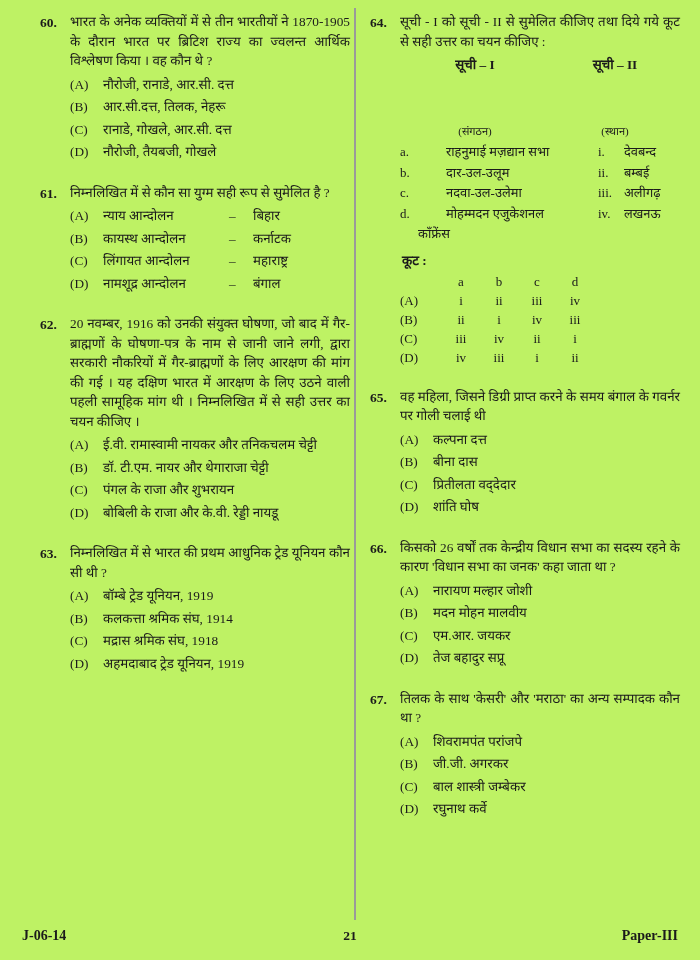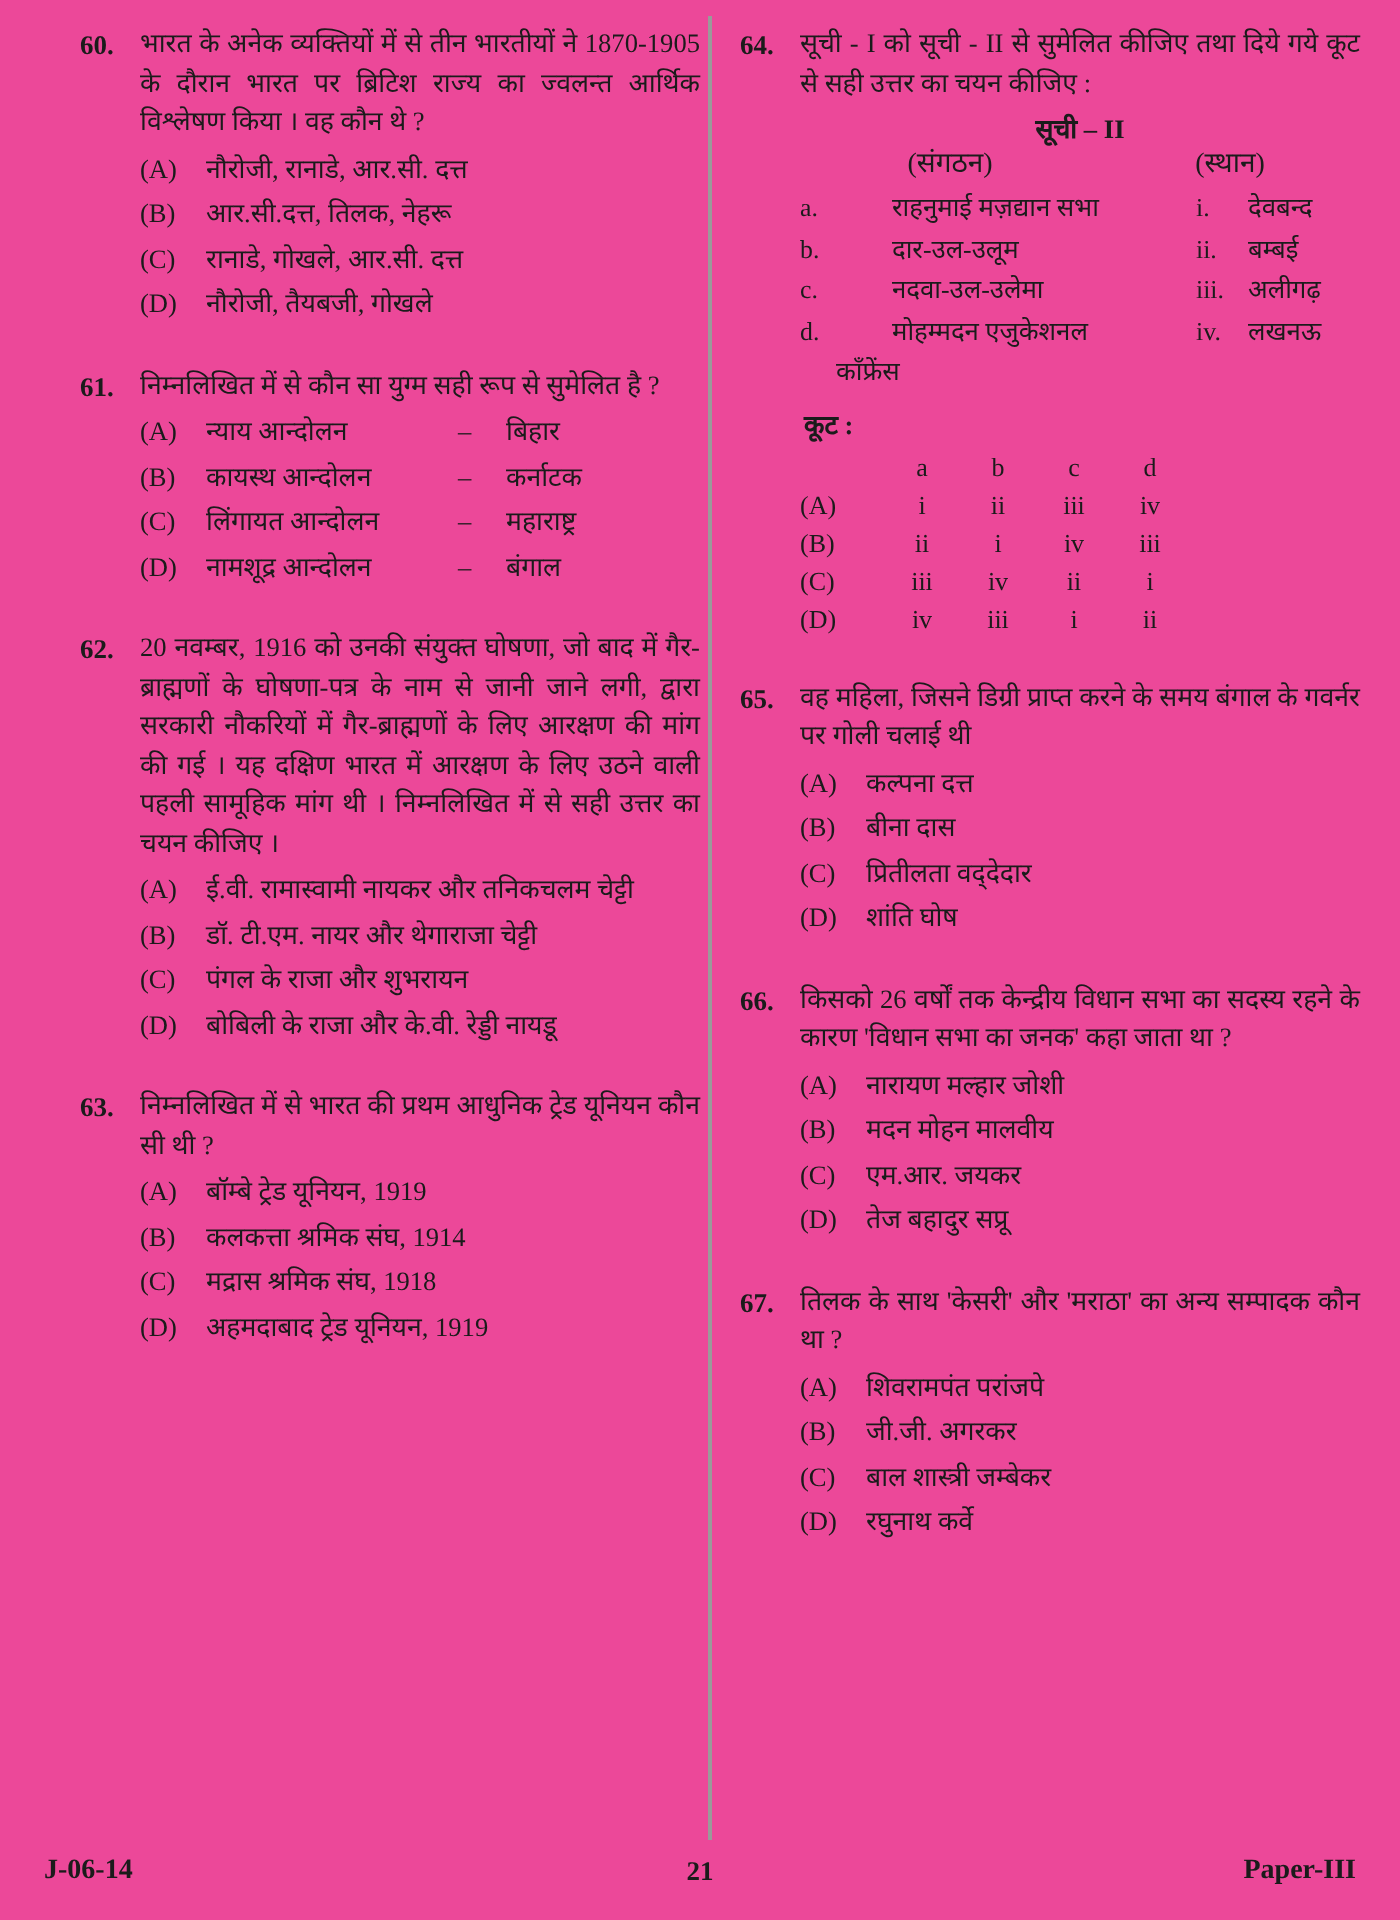--- a/index.html
+++ b/index.html
@@ -12,21 +12,21 @@
     width: 700px;
     height: 960px;
     position: relative;
     font-family: "Liberation Serif", "DejaVu Serif", serif;
     color: #1b1b1b;
     overflow: hidden;
   }
   .page {
     position: absolute;
     inset: 0;
-    background: #ec4899;
+    background: #bef264;
   }
   .divider {
     position: absolute;
     left: 354px;
     top: 8px;
     width: 2px;
     height: 912px;
     background: #9a9a9a;
   }
   .col {
@@ -101,23 +101,24 @@
     display: flex;
     margin-top: 4px;
     font-weight: bold;
     font-size: 13.3px;
     line-height: 19px;
   }
   .match-head .mh1 { flex: 0 0 150px; text-align: center; }
   .match-head .mh2 { flex: 1 1 auto;  text-align: center; }
   .match-sub {
     display: flex;
-    font-size: 14px;
+    font-size: 11px;
     line-height: 18px;
     margin-bottom: 3px;
+    margin-top: 48px;
   }
   .match-sub .ms1 { flex: 0 0 150px; text-align: center; }
   .match-sub .ms2 { flex: 1 1 auto;  text-align: center; }
 
   .match-rows { margin-top: 1px; }
   .match-row {
     display: flex;
     align-items: flex-start;
     font-size: 12.9px;
     line-height: 18.5px;
@@ -308,20 +309,21 @@
   </div>
 
   <div class="col col-right">
 
     <div class="q">
       <div class="q-num">64.</div>
       <div class="q-body">
         <p class="q-text">सूची - I को सूची - II से सुमेलित कीजिए तथा दिये गये कूट से सही उत्तर का चयन कीजिए :</p>
 
         <div class="match-head">
+          <span class="mh1">सूची – I</span>
           <span class="mh2">सूची – II</span>
         </div>
         <div class="match-sub">
           <span class="ms1">(संगठन)</span>
           <span class="ms2">(स्थान)</span>
         </div>
 
         <div class="match-rows">
           <div class="match-row">
             <span class="mr-key">a.</span>

